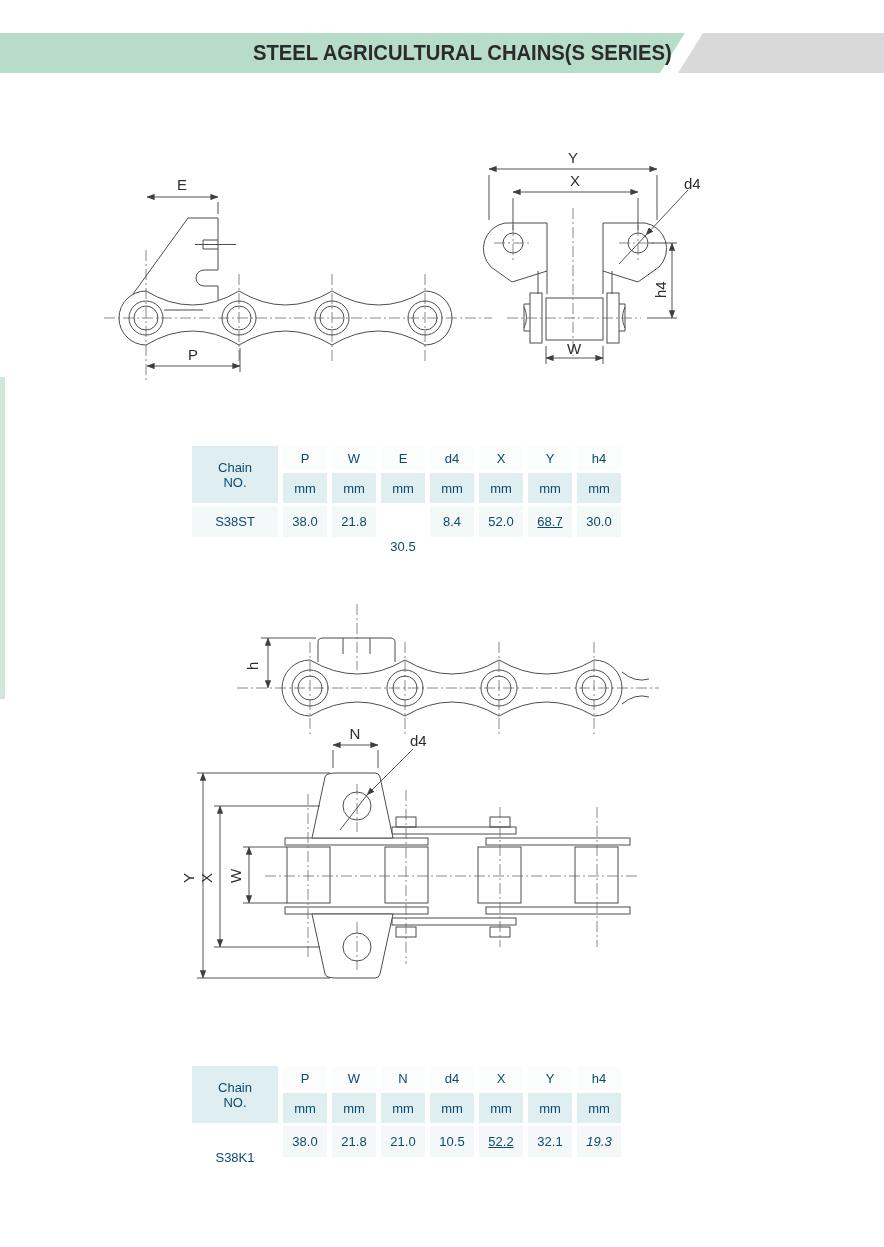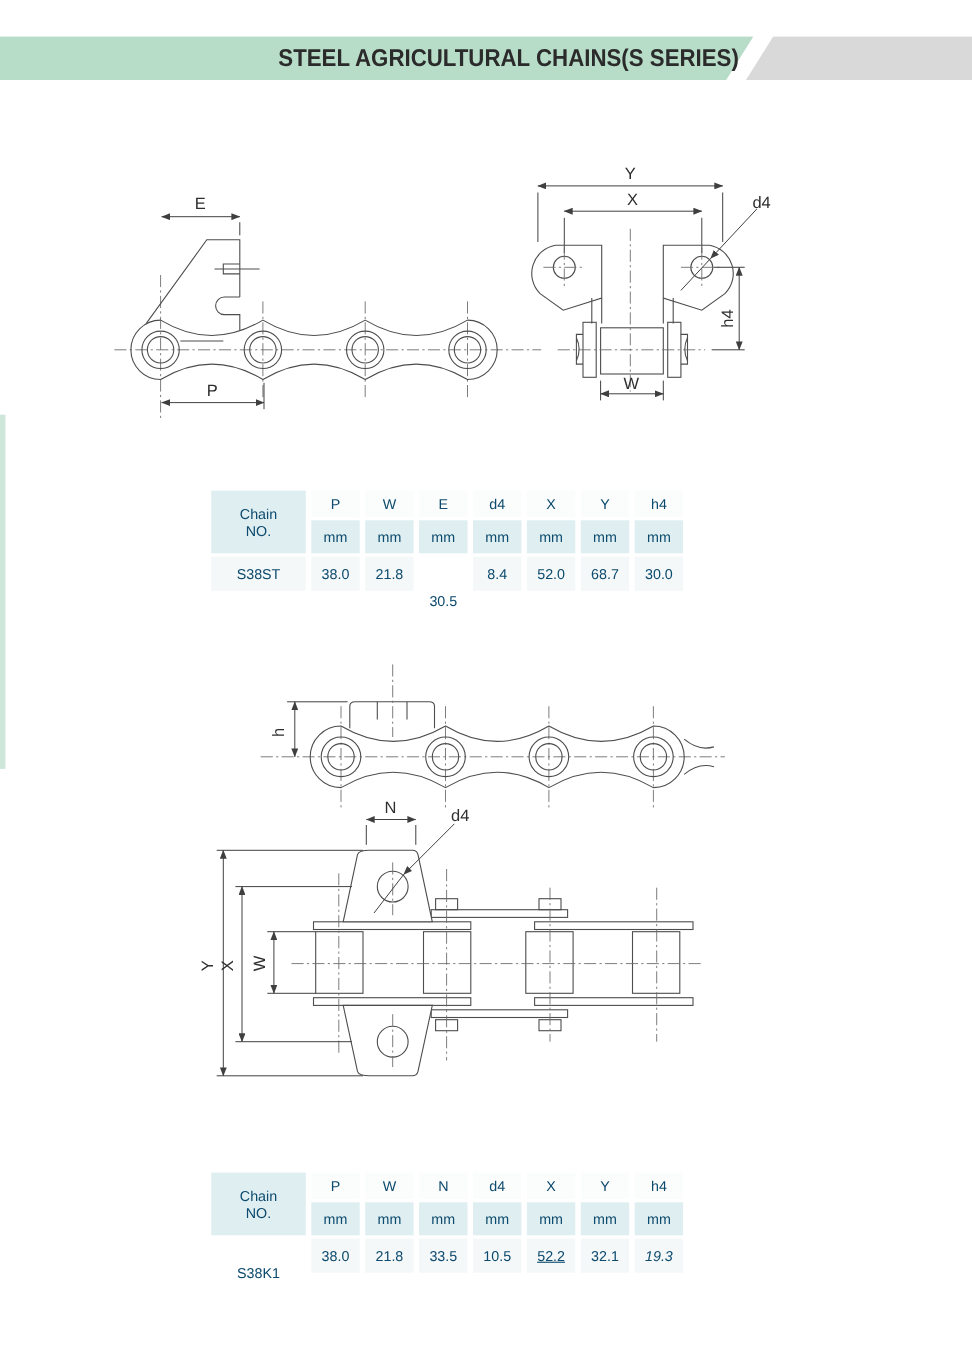--- a/index.html
+++ b/index.html
@@ -243,21 +243,21 @@
   <div class="cell" style="grid-row:2;background:#dfeef0;">mm</div>
   <div class="cell" style="grid-row:2;background:#dfeef0;">mm</div>
   <div class="cell" style="grid-row:2;background:#dfeef0;">mm</div>
   <div class="cell" style="grid-row:2;background:#dfeef0;">mm</div>
   <div class="cell name-cell" style="background:#f5f8f8;">S38ST</div>
   <div class="cell" style="grid-row:3;background:#f5f8f8;">38.0</div>
   <div class="cell" style="grid-row:3;background:#f5f8f8;">21.8</div>
   <div class="cell" style="grid-row:3;background:#f5f8f8;margin-top:40px;">30.5</div>
   <div class="cell" style="grid-row:3;background:#f5f8f8;">8.4</div>
   <div class="cell" style="grid-row:3;background:#f5f8f8;">52.0</div>
-  <div class="cell" style="grid-row:3;background:#f5f8f8;">68.7</div>
+  <div class="cell" style="grid-row:3;background:#f5f8f8;text-decoration:underline;">68.7</div>
   <div class="cell" style="grid-row:3;background:#f5f8f8;">30.0</div>
 </div>
 
 <div class="abs spec-table" style="left:192px;top:1066px;">
   <div class="cell corner-cell" style="background:#dfeef0;">Chain
 NO.</div>
   <div class="cell" style="grid-row:1;background:#fbfcfc;">P</div>
   <div class="cell" style="grid-row:1;background:#fbfcfc;">W</div>
   <div class="cell" style="grid-row:1;background:#fbfcfc;">N</div>
   <div class="cell" style="grid-row:1;background:#fbfcfc;">d4</div>
@@ -267,18 +267,18 @@
   <div class="cell" style="grid-row:2;grid-column:2;background:#dfeef0;">mm</div>
   <div class="cell" style="grid-row:2;background:#dfeef0;">mm</div>
   <div class="cell" style="grid-row:2;background:#dfeef0;">mm</div>
   <div class="cell" style="grid-row:2;background:#dfeef0;">mm</div>
   <div class="cell" style="grid-row:2;background:#dfeef0;">mm</div>
   <div class="cell" style="grid-row:2;background:#dfeef0;">mm</div>
   <div class="cell" style="grid-row:2;background:#dfeef0;">mm</div>
   <div class="cell name-cell" style="background:#f5f8f8;margin-top:31px;">S38K1</div>
   <div class="cell" style="grid-row:3;background:#f5f8f8;">38.0</div>
   <div class="cell" style="grid-row:3;background:#f5f8f8;">21.8</div>
-  <div class="cell" style="grid-row:3;background:#f5f8f8;">33.5</div>
+  <div class="cell" style="grid-row:3;background:#f5f8f8;">21.0</div>
   <div class="cell" style="grid-row:3;background:#f5f8f8;">10.5</div>
   <div class="cell" style="grid-row:3;background:#f5f8f8;text-decoration:underline;">52.2</div>
   <div class="cell" style="grid-row:3;background:#f5f8f8;">32.1</div>
   <div class="cell" style="grid-row:3;background:#f5f8f8;font-style:italic;">19.3</div>
 </div>
 
 </body></html>

